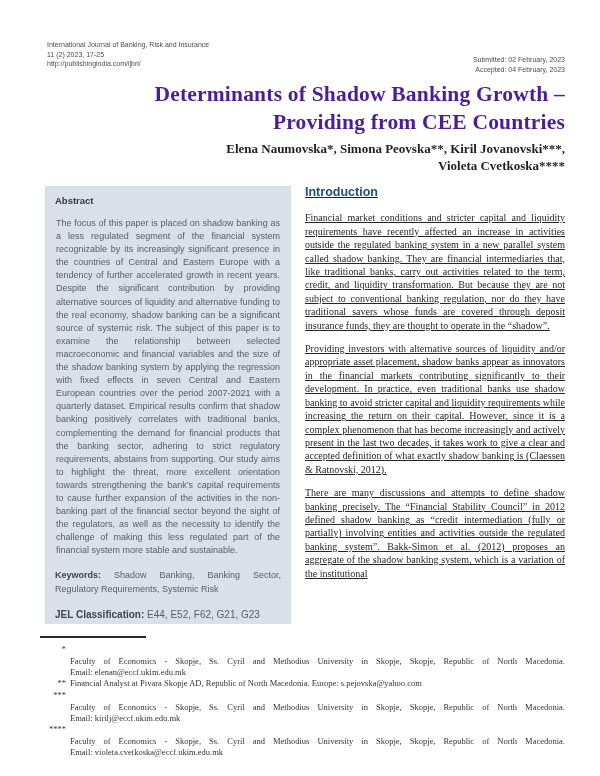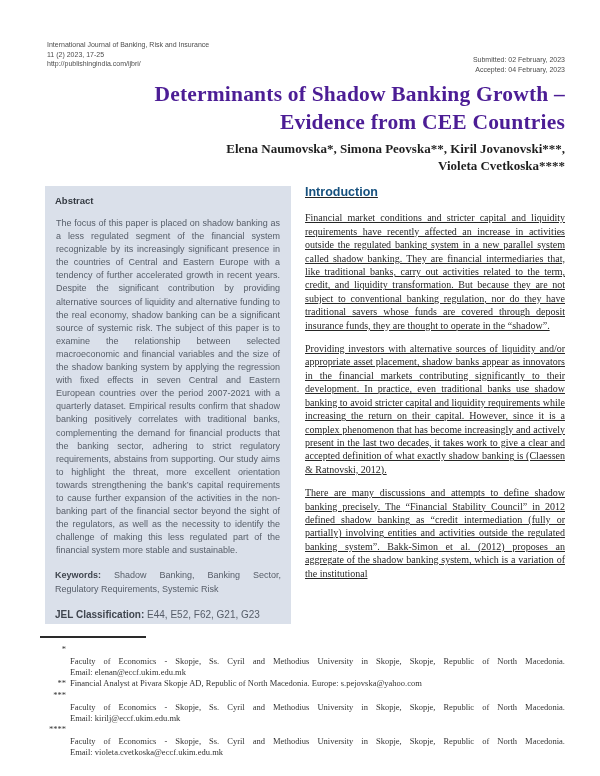--- a/index.html
+++ b/index.html
@@ -83,21 +83,21 @@
     <div>http://publishingindia.com/ijbri/</div>
   </div>
 
   <div class="dates-meta">
     <div>Submitted: 02 February, 2023</div>
     <div>Accepted: 04 February, 2023</div>
   </div>
 
   <div class="title-block">
     <div>Determinants of Shadow Banking Growth –</div>
-    <div>Evidence from CEE Countries</div>
+    <div>Providing from CEE Countries</div>
   </div>
 
   <div class="authors">
     <div>Elena Naumovska*, Simona Peovska**, Kiril Jovanovski***,</div>
     <div>Violeta Cvetkoska****</div>
   </div>
 
   <div class="main">
 
     <div class="abstract-box">

